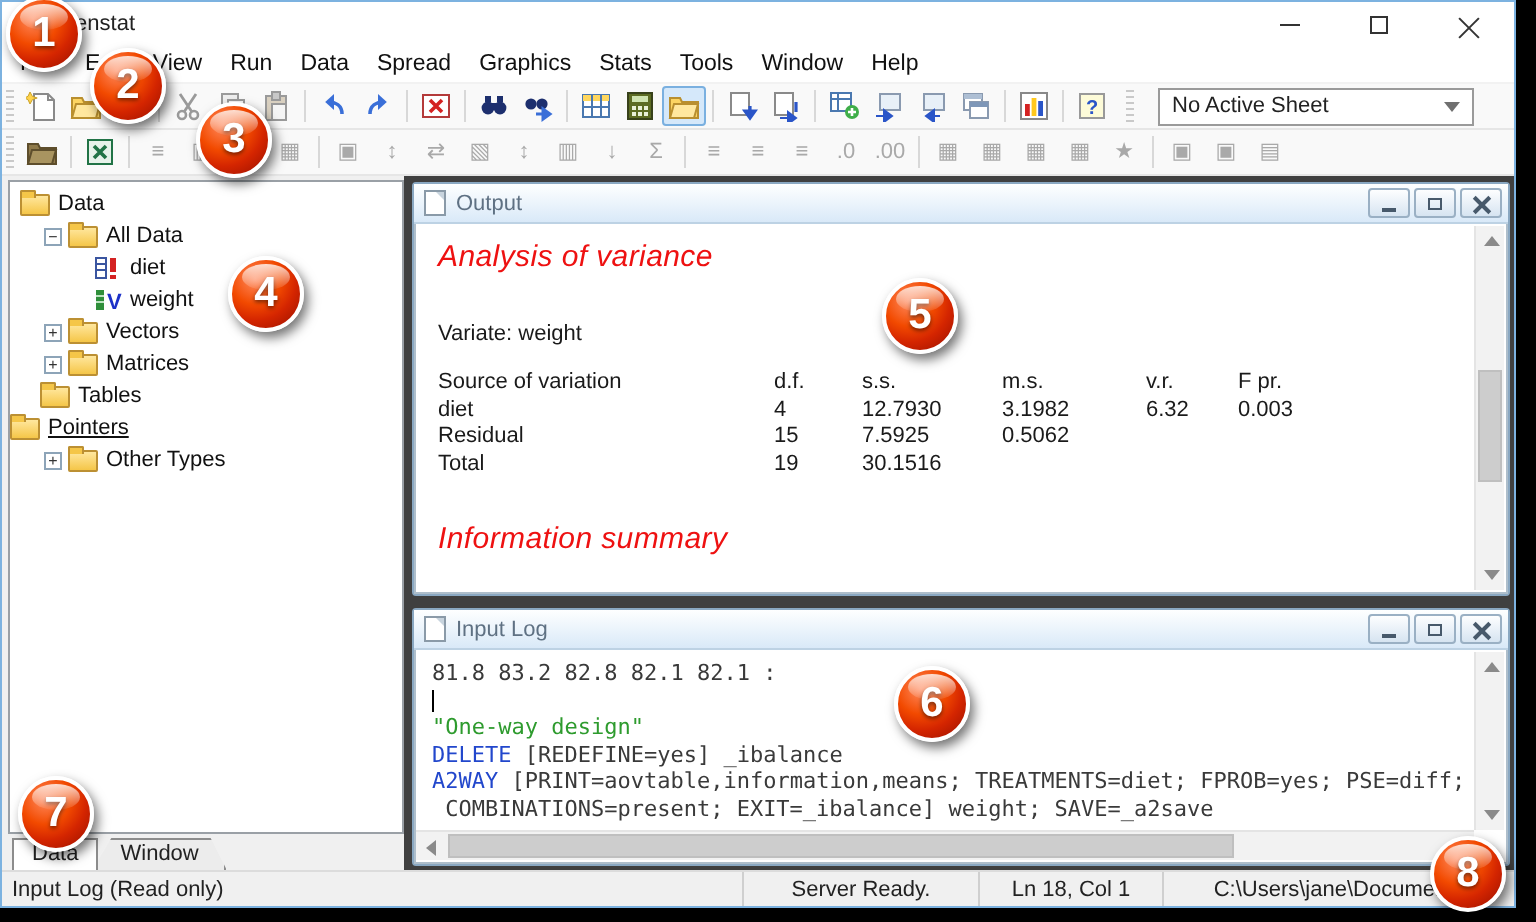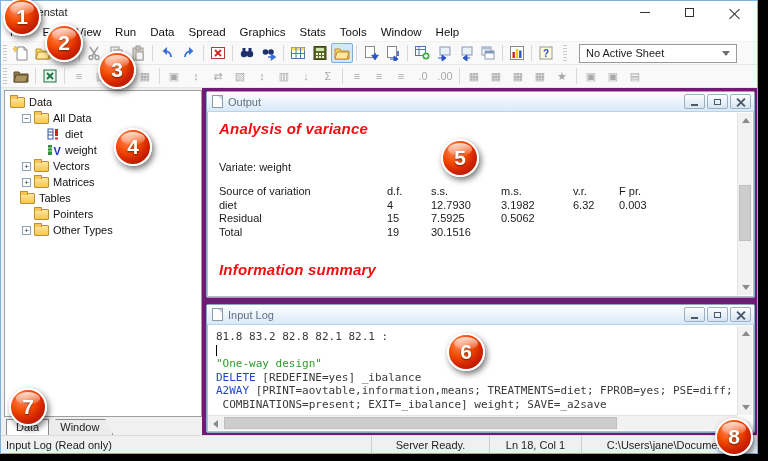--- a/index.html
+++ b/index.html
@@ -49,42 +49,42 @@
             background:linear-gradient(#ffe79e,#f5c648); border:1px solid #bc9033; border-radius:1px; }
   .folder:before { content:""; position:absolute; left:-1px; top:-3px; width:6px; height:3px;
                    background:#f5c648; border:1px solid #bc9033; border-bottom:none; border-radius:1px 1px 0 0; }
   .leaf-icon { width:14px; height:12px; margin-right:4px; flex:0 0 auto; display:flex; align-items:center; }
   .doc-tabs { height:18px; display:flex; align-items:flex-end; padding-left:2px; }
   .tab { font-size:11px; color:#222; padding:1px 9px 2px; border:1px solid #8c8c8c; border-bottom:none; }
   .tab-active { background:#fff; position:relative; z-index:2; }
   .tab-idle { background:#ececec; clip-path:polygon(14% 0,88% 0,100% 100%,0 100%); margin-left:-3px; padding:1px 13px 2px; }
 
   
-  .mdi { flex:1; position:relative; background:#701a75; min-width:0; }
+  .mdi { flex:1; position:relative; background:#404040; min-width:0; }
   .mwin { position:absolute; border:1px solid #8aa8c2; background:#fff; display:flex; flex-direction:column; border-radius:2px;
           box-shadow:0 0 0 1px #d2e0ec inset; }
   .win-output { left:4px; top:3px; right:2px; height:207px; }
   .win-inputlog { left:4px; top:216px; right:2px; bottom:2px; }
   .mwin-title { height:20px; flex:0 0 auto; background:linear-gradient(#feffff,#d9e9f8); display:flex; align-items:center;
                 padding:0 3px; color:#5f7183; font-size:11px; border-bottom:1px solid #bdd2e4; }
   .doc-ico { width:11px; height:13px; background:#fff; border:1px solid #8a9aa8; margin:0 5px 0 2px; position:relative; }
   .doc-ico:after { content:""; position:absolute; right:0; top:0; border:2px solid #c8d4de; border-left-color:transparent; border-bottom-color:transparent; }
   .mwin-btns { margin-left:auto; display:flex; gap:2px; }
   .mbtn { width:21px; height:15px; border:1px solid #9ab0c4; border-radius:2px; background:linear-gradient(#fdfeff,#d6e4f1);
           display:flex; align-items:center; justify-content:center; }
   .mg-min { width:7px; height:2px; background:#47596b; margin-top:6px; }
   .mg-restore { width:7px; height:6px; border:1px solid #47596b; }
   .mg-close { position:relative; width:9px; height:9px; }
   .mg-close:before,.mg-close:after { content:""; position:absolute; left:4px; top:0; width:2px; height:11px; background:#47596b; }
   .mg-close:before { transform:rotate(45deg); } .mg-close:after { transform:rotate(-45deg); }
   .mwin-body { flex:1; position:relative; background:#fff; overflow:hidden; border:1px solid #aebecb; border-top:none; }
 
   
   .out-content { position:absolute; inset:0 16px 0 0; padding:8px 0 0 11px; color:#1a1a1a; }
-  .red-head { color:#ee1111; font-weight:bold; font-style:italic; font-size:15px; letter-spacing:.2px; }
+  .red-head { color:#ee1111; font-weight:normal; font-style:italic; font-size:15px; letter-spacing:.2px; }
   .variate { font-size:11px; margin-top:24px; }
   .anova { display:grid; grid-template-columns:168px 44px 70px 72px 46px 52px; font-size:11px; line-height:13.5px; margin-top:12px; }
   .anova .num { text-align:left; }
   .summary-text { font-size:11px; margin-top:13px; }
   .mt-head { margin-top:22px; }
 
   
   .log-content { position:absolute; inset:0 16px 16px 0; padding:5px 0 0 8px;
                  font-family:"DejaVu Sans Mono",monospace; font-size:11px; line-height:13.5px; color:#3a3a3a; white-space:pre; }
   .kw { color:#2247cc; } .str { color:#2e9b2e; }
@@ -464,21 +464,21 @@
         </div>
         <div class="tree-row" style="padding-left:17px;">
           <span class="expander">+</span>
           <span class="folder"></span>
           <span>Matrices</span>
         </div>
         <div class="tree-row" style="padding-left:15px;">
           <span class="folder"></span>
           <span>Tables</span>
         </div>
-        <div class="tree-row" style="padding-left:29px;">
+        <div class="tree-row" style="text-decoration:underline;">
           <span class="folder"></span>
           <span>Pointers</span>
         </div>
         <div class="tree-row" style="padding-left:17px;">
           <span class="expander">+</span>
           <span class="folder"></span>
           <span>Other Types</span>
         </div>
       </div>
       <div class="doc-tabs">

